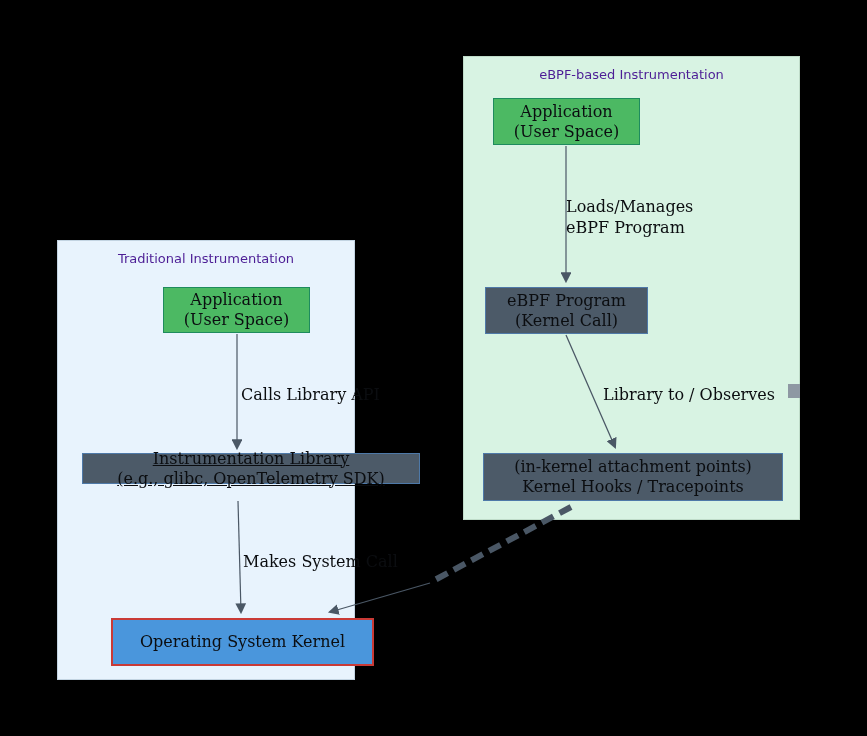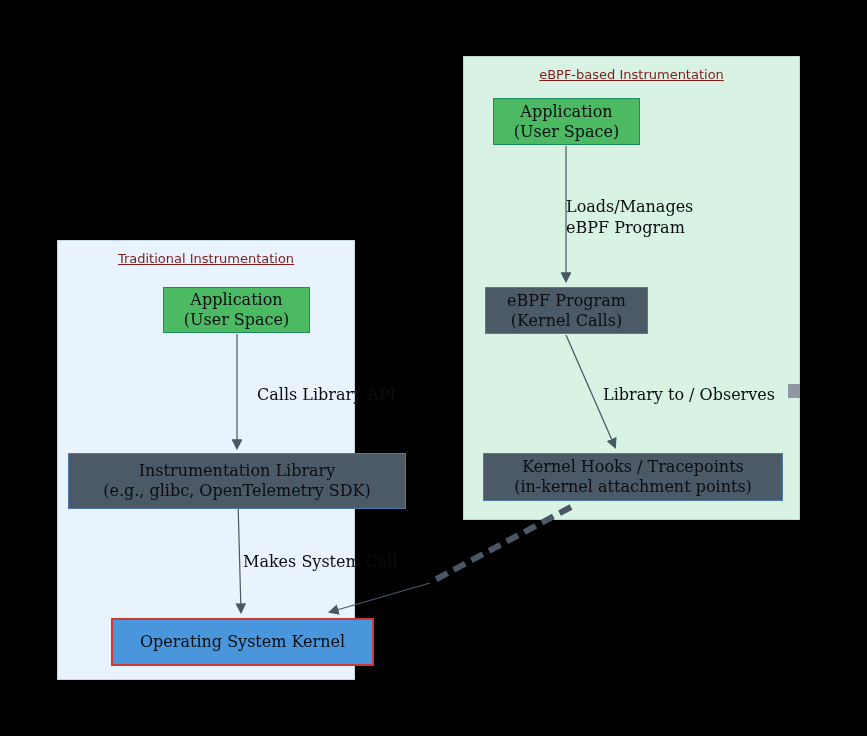--- a/index.html
+++ b/index.html
@@ -15,21 +15,21 @@
   .cluster.traditional {
     left:57px; top:240px; width:298px; height:440px;
     background:var(--cluster-traditional-bg); border-color:#c3d4e2;
   }
   .cluster.ebpf {
     left:463px; top:56px; width:337px; height:464px;
     background:var(--cluster-ebpf-bg); border-color:#bfdcc9;
   }
   .cluster-title {
     position:absolute; left:0; right:0; top:10px; text-align:center;
-    font-family:"DejaVu Sans", sans-serif; font-size:13px; color:#7f1d1d;text-decoration:underline;
+    font-family:"DejaVu Sans", sans-serif; font-size:13px; color:#4c1d95;
   }
 
   svg.edges { position:absolute; left:0; top:0; z-index:1; pointer-events:none; }
   .edge { stroke:var(--arrow); stroke-width:1.2; fill:none; }
   .edge.thick { stroke-width:6; stroke-dasharray:13 7; }
 
   .node {
     position:absolute; z-index:2;
     display:flex; flex-direction:column; align-items:center; justify-content:center;
     font-size:16px; line-height:20px; color:#0b0d10; text-align:center;
@@ -74,46 +74,46 @@
     <line class="edge" x1="566" y1="335" x2="615" y2="447" marker-end="url(#arrow)"></line>
     <line class="edge thick" x1="571" y1="507" x2="431" y2="582"></line>
     <line class="edge" x1="430" y1="583" x2="330" y2="612" marker-end="url(#arrow)"></line>
   </svg>
 
   <div class="node green" style="left:163px; top:287px; width:147px; height:46px;">
     <span>Application</span>
     <span>(User Space)</span>
   </div>
 
-  <div class="node slate" style="left:68px; top:453px; width:338px; height:56px;">
+  <div class="node slate" style="left:82px; top:453px; width:338px; height:31px;text-decoration:underline;">
     <span>Instrumentation Library</span>
     <span>(e.g., glibc, OpenTelemetry SDK)</span>
   </div>
 
   <div class="node kernel" style="left:111px; top:618px; width:263px; height:48px;">
     <span>Operating System Kernel</span>
     <span></span>
   </div>
 
   <div class="node green" style="left:493px; top:98px; width:147px; height:47px;">
     <span>Application</span>
     <span>(User Space)</span>
   </div>
 
   <div class="node slate" style="left:485px; top:287px; width:163px; height:47px;">
     <span>eBPF Program</span>
-    <span>(Kernel Calls)</span>
+    <span>(Kernel Call)</span>
   </div>
 
   <div class="node slate" style="left:483px; top:453px; width:300px; height:48px;">
+    <span>(in-kernel attachment points)</span>
     <span>Kernel Hooks / Tracepoints</span>
-    <span>(in-kernel attachment points)</span>
   </div>
 
-  <div class="edge-label" style="left:241px; top:384px;margin-left:16px;">Calls Library API</div>
+  <div class="edge-label" style="left:241px; top:384px;">Calls Library API</div>
 
   <div class="edge-label" style="left:243px; top:551px;">Makes System Call</div>
 
   <div class="edge-label centered" style="left:566px; top:196px; width:150px;">
     <span style="display:block">Loads/Manages</span>
     <span style="display:block">eBPF Program</span>
   </div>
 
   <div class="edge-label" style="left:603px; top:384px;">Library to / Observes</div>
 

